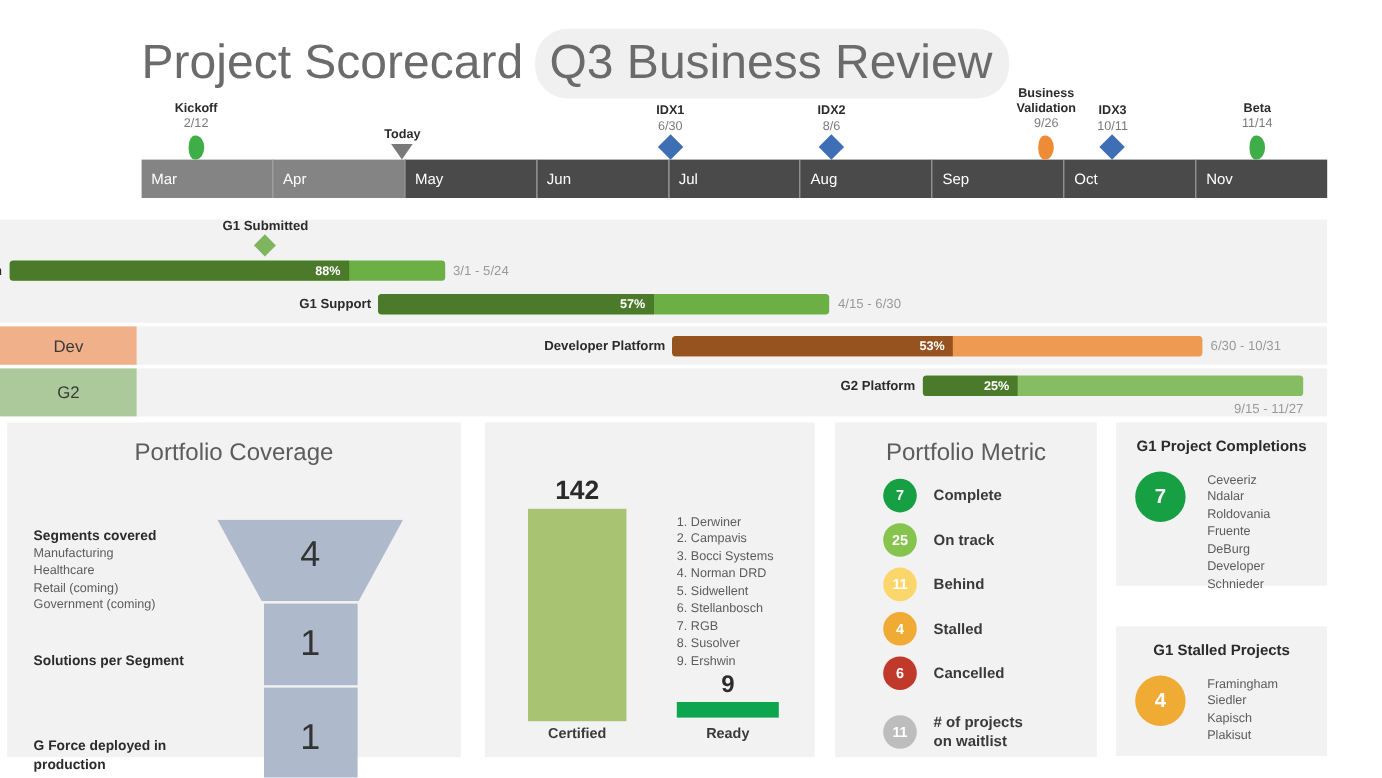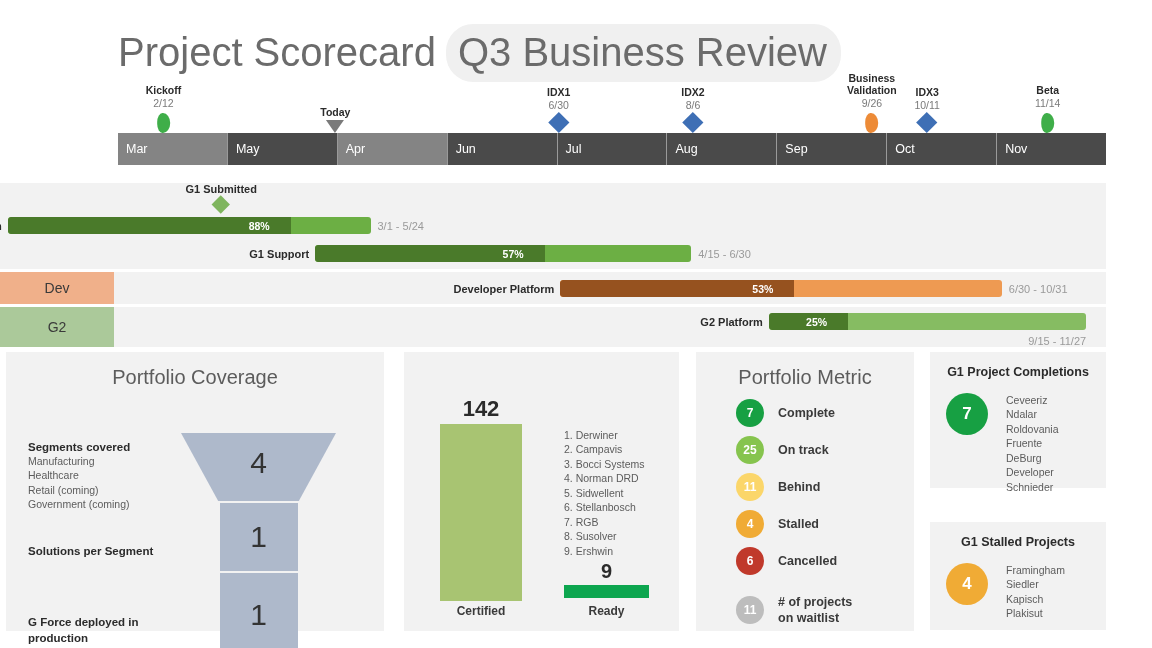--- a/index.html
+++ b/index.html
@@ -68,21 +68,21 @@
   .bar-name {
     position: absolute; right: 100%; padding-right: 6px;
     font-size: 11px; font-weight: bold; color: #2b2b2b; white-space: nowrap;
   }
   .bar-outer {
     position: relative; height: 17px; border-radius: 3px; overflow: hidden;
   }
   .bar-fill {
     position: absolute; left: 0; top: 0; height: 100%;
     display: flex; align-items: center; justify-content: flex-end;
-    padding-right: 21px; border-radius: 3px 0 0 3px;
+    padding-right: 7px; border-radius: 3px 0 0 3px;
   }
   .bar-pct { font-size: 10.5px; font-weight: bold; color: #ffffff; }
   .bar-dates {
     position: absolute; left: 100%; padding-left: 7px;
     font-size: 11px; color: #9a9a9a; white-space: nowrap;
   }
   .bar-dates.below {
     position: absolute; left: auto; padding-left: 0;
     font-size: 11px; color: #9a9a9a;
   }
@@ -167,22 +167,22 @@
 <div class="page">
 
   <div class="title-row">
     <div class="title-main">Project Scorecard</div>
     <div class="title-sub">Q3 Business Review</div>
   </div>
 
   <div class="timeline">
     <div class="tl-band" id="tl-band">
         <div class="tl-month past">Mar</div>
+        <div class="tl-month past">Apr</div>
         <div class="tl-month future">May</div>
-        <div class="tl-month past">Apr</div>
         <div class="tl-month future">Jun</div>
         <div class="tl-month future">Jul</div>
         <div class="tl-month future">Aug</div>
         <div class="tl-month future">Sep</div>
         <div class="tl-month future">Oct</div>
         <div class="tl-month future">Nov</div>
       </div>
     <div id="tl-markers">
         <div class="milestone" style="left: 4.6%;">
           <div class="ms-name">Kickoff</div>

